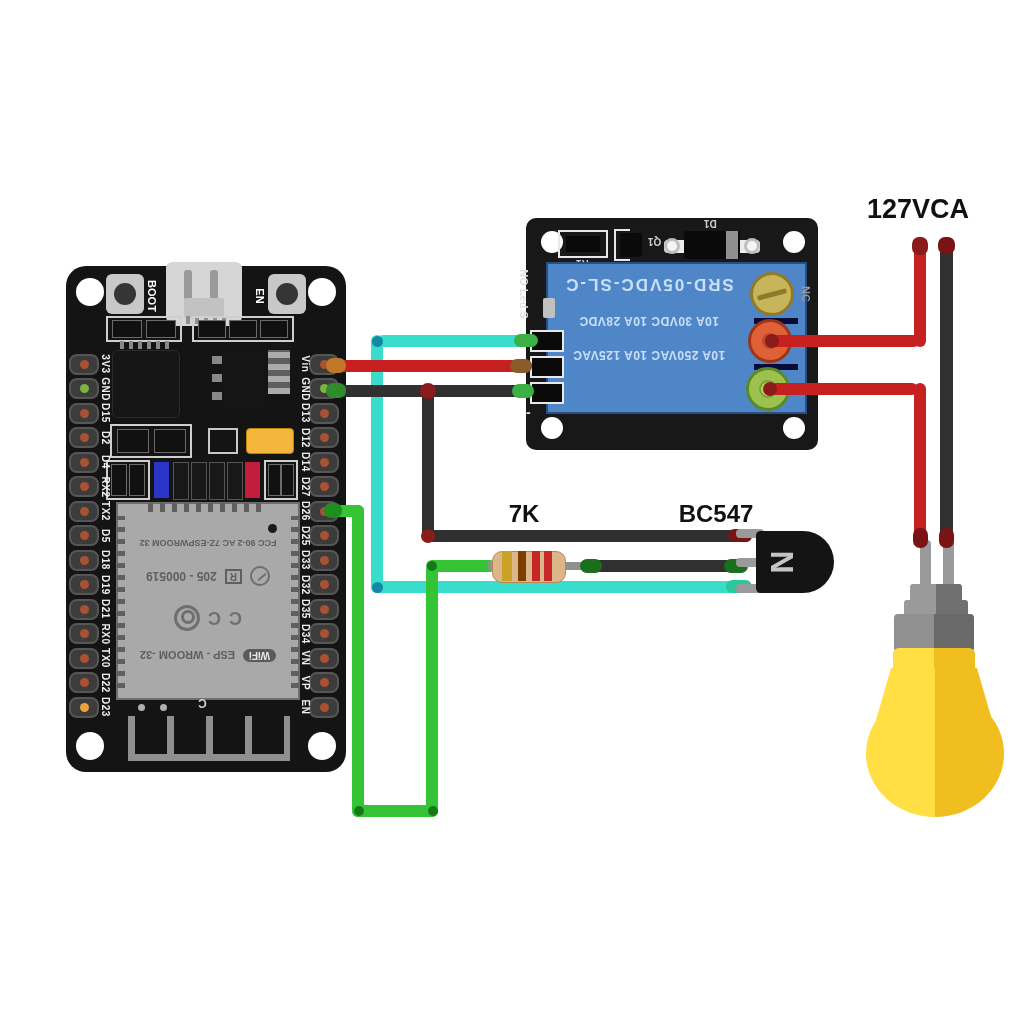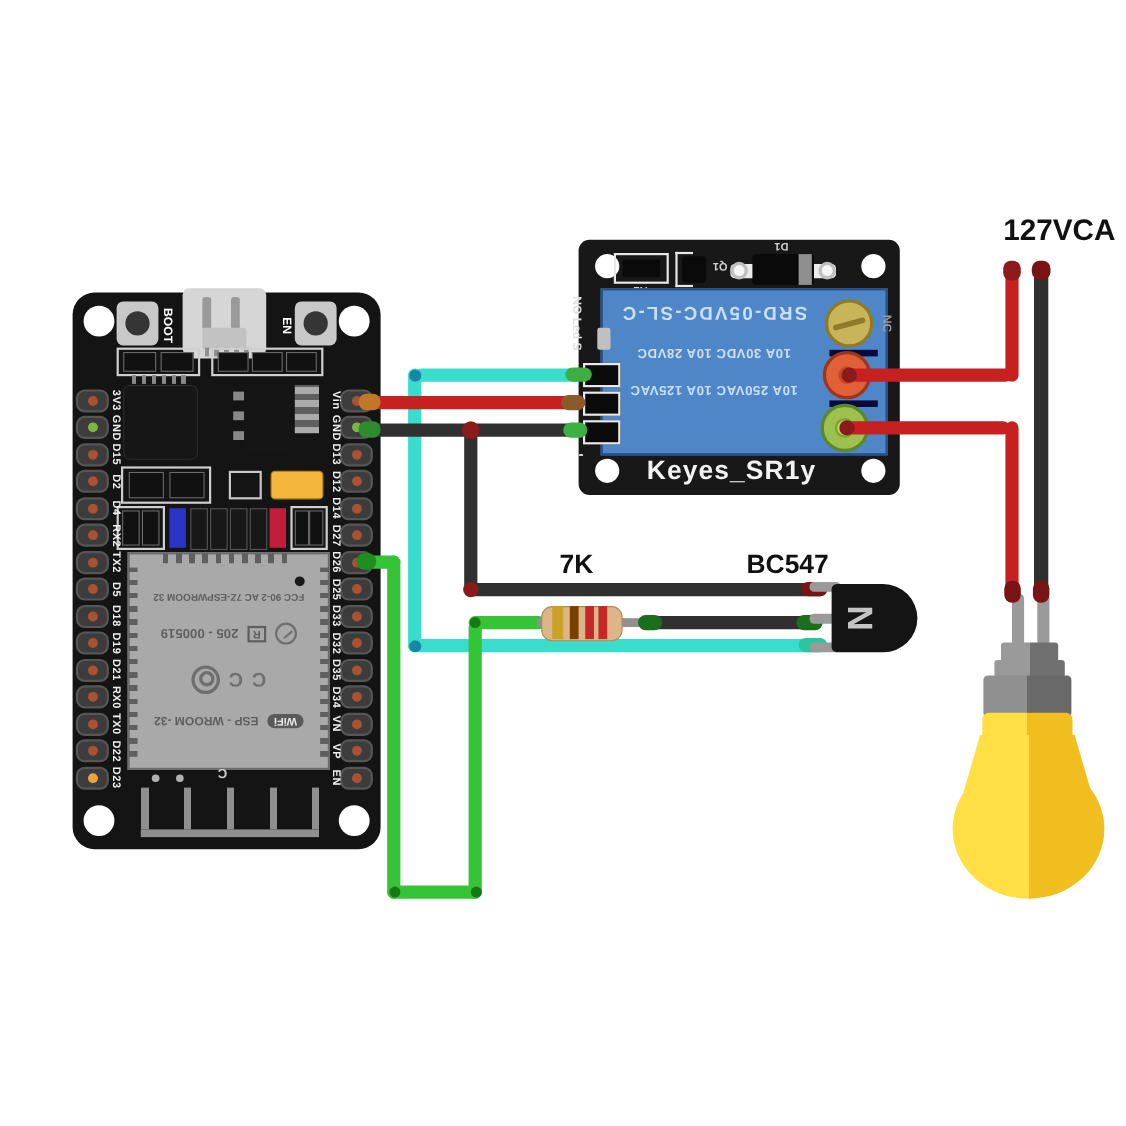--- a/index.html
+++ b/index.html
@@ -322,21 +322,20 @@
   <div class="vtext" style="left:806px;top:294px;font-size:11px;font-weight:bold;color:#999;">NC</div>
   <div class="vtext" style="left:804px;top:390px;font-size:11px;font-weight:bold;color:#999;">N</div>
 
   <div class="vtext" style="left:524px;top:294px;font-size:11px;font-weight:bold;color:#e0e0e0;">NO Led S</div>
   <div class="abs" style="left:543px;top:298px;width:12px;height:20px;background:#c0c0c0;border-radius:2px;"></div>
   <div class="frame" style="left:530px;top:330px;width:34px;height:22px;"></div>
   <div class="frame" style="left:530px;top:356px;width:34px;height:22px;"></div>
   <div class="frame" style="left:530px;top:382px;width:34px;height:22px;"></div>
   <div class="abs" style="left:526px;top:404px;font-size:14px;font-weight:bold;color:#e0e0e0;">-</div>
 
-  <div class="abs" style="left:560px;top:414px;width:210px;height:30px;text-align:center;font-weight:bold;font-size:24px;color:#f2f2f2;letter-spacing:1px;">Keyes_SR1y</div>
 
   <div class="lead" style="left:920px;top:540px;width:11px;height:55px;"></div>
   <div class="lead" style="left:943px;top:540px;width:11px;height:55px;"></div>
   <div class="abs" style="left:910px;top:584px;width:52px;height:18px;border-radius:3px;background:linear-gradient(90deg,#9a9a9a 50%,#707070 50%);"></div>
   <div class="abs" style="left:904px;top:600px;width:64px;height:16px;border-radius:3px;background:linear-gradient(90deg,#9a9a9a 50%,#707070 50%);"></div>
   <div class="abs" style="left:894px;top:614px;width:80px;height:38px;border-radius:4px;background:linear-gradient(90deg,#909090 50%,#696969 50%);"></div>
   <div class="abs" style="left:893px;top:648px;width:82px;height:36px;border-radius:6px;background:linear-gradient(90deg,#FFDF43 50%,#F0BE1E 50%);"></div>
   <div class="abs" style="left:876px;top:668px;width:116px;height:52px;clip-path:polygon(13% 0,87% 0,100% 100%,0 100%);background:linear-gradient(90deg,#FFDF43 51%,#F0BE1E 51%);"></div>
   <div class="abs" style="left:866px;top:690px;width:138px;height:127px;border-radius:50%;background:linear-gradient(90deg,#FFDF43 50%,#F0BE1E 50%);"></div>
 
@@ -395,17 +394,17 @@
   <div class="cap" style="left:938px;top:237px;width:17px;height:17px;background:#7A1414;"></div>
   <div class="cap" style="left:939px;top:528px;width:15px;height:20px;background:#7A1414;"></div>
 
   <div class="lead" style="left:736px;top:529px;width:28px;height:9px;"></div>
   <div class="lead" style="left:736px;top:558px;width:28px;height:9px;"></div>
   <div class="lead" style="left:736px;top:584px;width:28px;height:9px;"></div>
   <div class="abs" style="left:756px;top:531px;width:78px;height:62px;background:#141414;border-radius:6px 40px 40px 6px;">
     <div class="abs" style="left:8px;top:14px;width:36px;height:34px;text-align:center;transform:rotate(90deg);font-weight:bold;font-size:32px;color:#c4c4c4;line-height:34px;">N</div>
   </div>
 
-  <div class="biglabel" style="left:901px;top:194px;width:124px;font-size:27px;">127VCA</div>
+  <div class="biglabel" style="left:856px;top:194px;width:124px;font-size:27px;">127VCA</div>
   <div class="biglabel" style="left:496px;top:500px;width:56px;font-size:24px;">7K</div>
   <div class="biglabel" style="left:664px;top:500px;width:104px;font-size:24px;">BC547</div>
 
 </div>
 
 </body></html>

